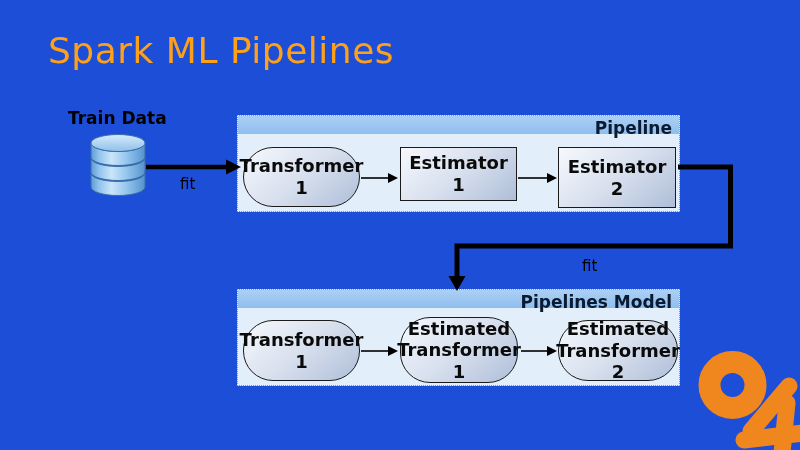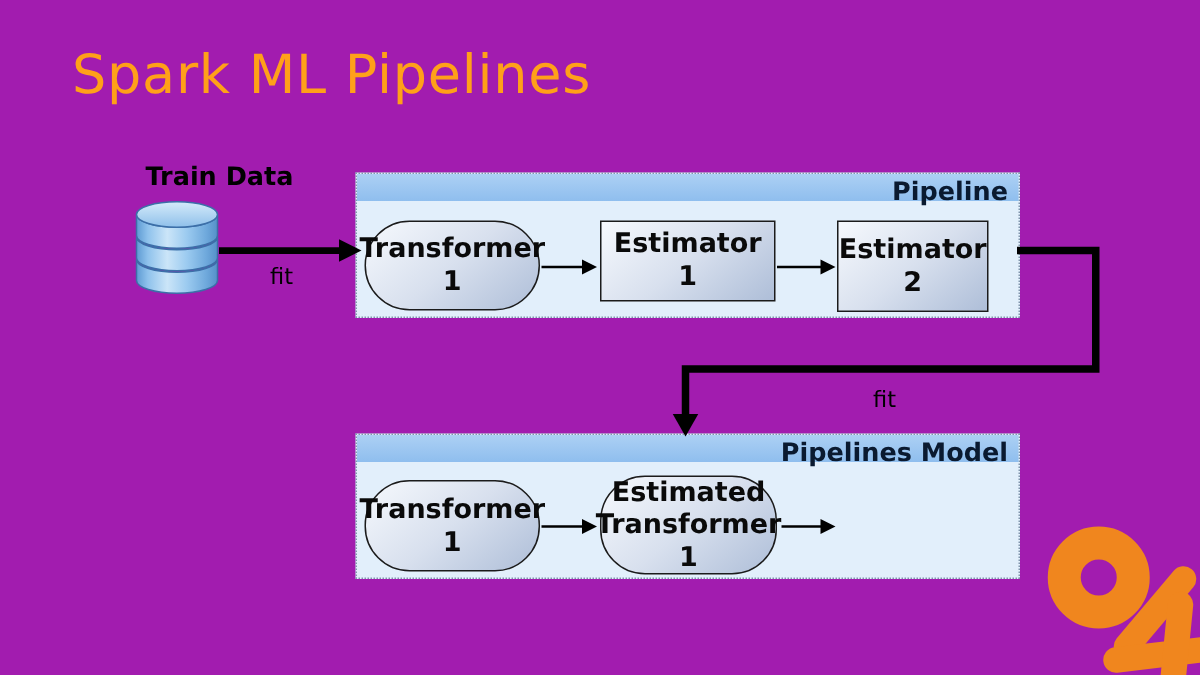--- a/index.html
+++ b/index.html
@@ -1,29 +1,29 @@
 <!DOCTYPE html>
 <html><head>
 <meta charset="utf-8">
 <style>
   html,body{margin:0;padding:0;}
   body{font-family:"DejaVu Sans","Liberation Sans",sans-serif;}
   .slide{
-    position:relative;width:800px;height:450px;background:#a21caf;
+    position:relative;width:800px;height:450px;background:#1d4ed8;
     overflow:hidden;
   }
   
   .title{
     position:absolute;left:48px;top:30px;margin:0;
     font-size:36px;font-weight:500;color:#FFA019;letter-spacing:.5px;
   }
   
   .train-label{
     position:absolute;left:68px;top:108px;width:110px;
-    font-size:17px;font-weight:bold;color:#000;margin-left:29px;
+    font-size:17px;font-weight:bold;color:#000;
   }
   .db-icon{position:absolute;left:88px;top:133px;}
   
   .fit-label{position:absolute;font-size:15px;color:#000;margin-top:35px;}
   .fit-top{left:180px;top:140px;}
   .fit-bottom{left:582px;top:222px;}
   
   .group-box{
     position:absolute;left:237px;width:443px;
     border:1px dotted #8095AC;background:#E2EFFB;
@@ -42,21 +42,21 @@
     position:absolute;box-sizing:border-box;
     border:1.5px solid #1b1b1b;
     background:linear-gradient(140deg,#F6F9FD 0%,#D8E0EE 50%,#AEBED8 100%);
     display:flex;align-items:center;justify-content:center;text-align:center;
     font-size:18px;font-weight:bold;color:#0a0a0a;line-height:1.2;
     padding:0 2px;
   }
   .stadium{border-radius:30px;}
   .n-p1{left:243px;top:147px;width:117px;height:60px;}
   .n-p2{left:400px;top:147px;width:117px;height:54px;}
-  .n-p3{left:558px;top:147px;width:101px;height:61px;}
+  .n-p3{left:558px;top:147px;width:118px;height:61px;}
   .n-m1{left:243px;top:320px;width:117px;height:61px;}
   .n-m2{left:400px;top:317px;width:118px;height:66px;}
   .n-m3{left:558px;top:320px;width:120px;height:61px;}
   
   .overlay{position:absolute;left:0;top:0;pointer-events:none;}
   
   .ok-logo{position:absolute;left:655px;top:328px;}
 </style>
 </head>
 <body>
@@ -96,20 +96,21 @@
   </section>
   <div class="node stadium n-p1">Transformer 1</div>
   <div class="node n-p2">Estimator 1</div>
   <div class="node n-p3">Estimator 2</div>
 
   <section class="group-box model-box">
     <header class="group-header">Pipelines Model</header>
   </section>
   <div class="node stadium n-m1">Transformer 1</div>
   <div class="node stadium n-m2">Estimated Transformer 1</div>
+  <div class="node stadium n-m3">Estimated Transformer 2</div>
 
   <svg class="overlay" width="800" height="450" viewBox="0 0 800 450">
     <g fill="#000" stroke="#000">
       <line x1="146" y1="167" x2="228" y2="167" stroke-width="4.5"></line>
       <polygon points="241,167 226,159.5 226,174.5" stroke="none"></polygon>
     </g>
     <g fill="#000" stroke="#000">
       <line x1="361" y1="178" x2="389" y2="178" stroke-width="1.6"></line>
       <polygon points="398,178 388,173 388,183" stroke="none"></polygon>
     </g>

